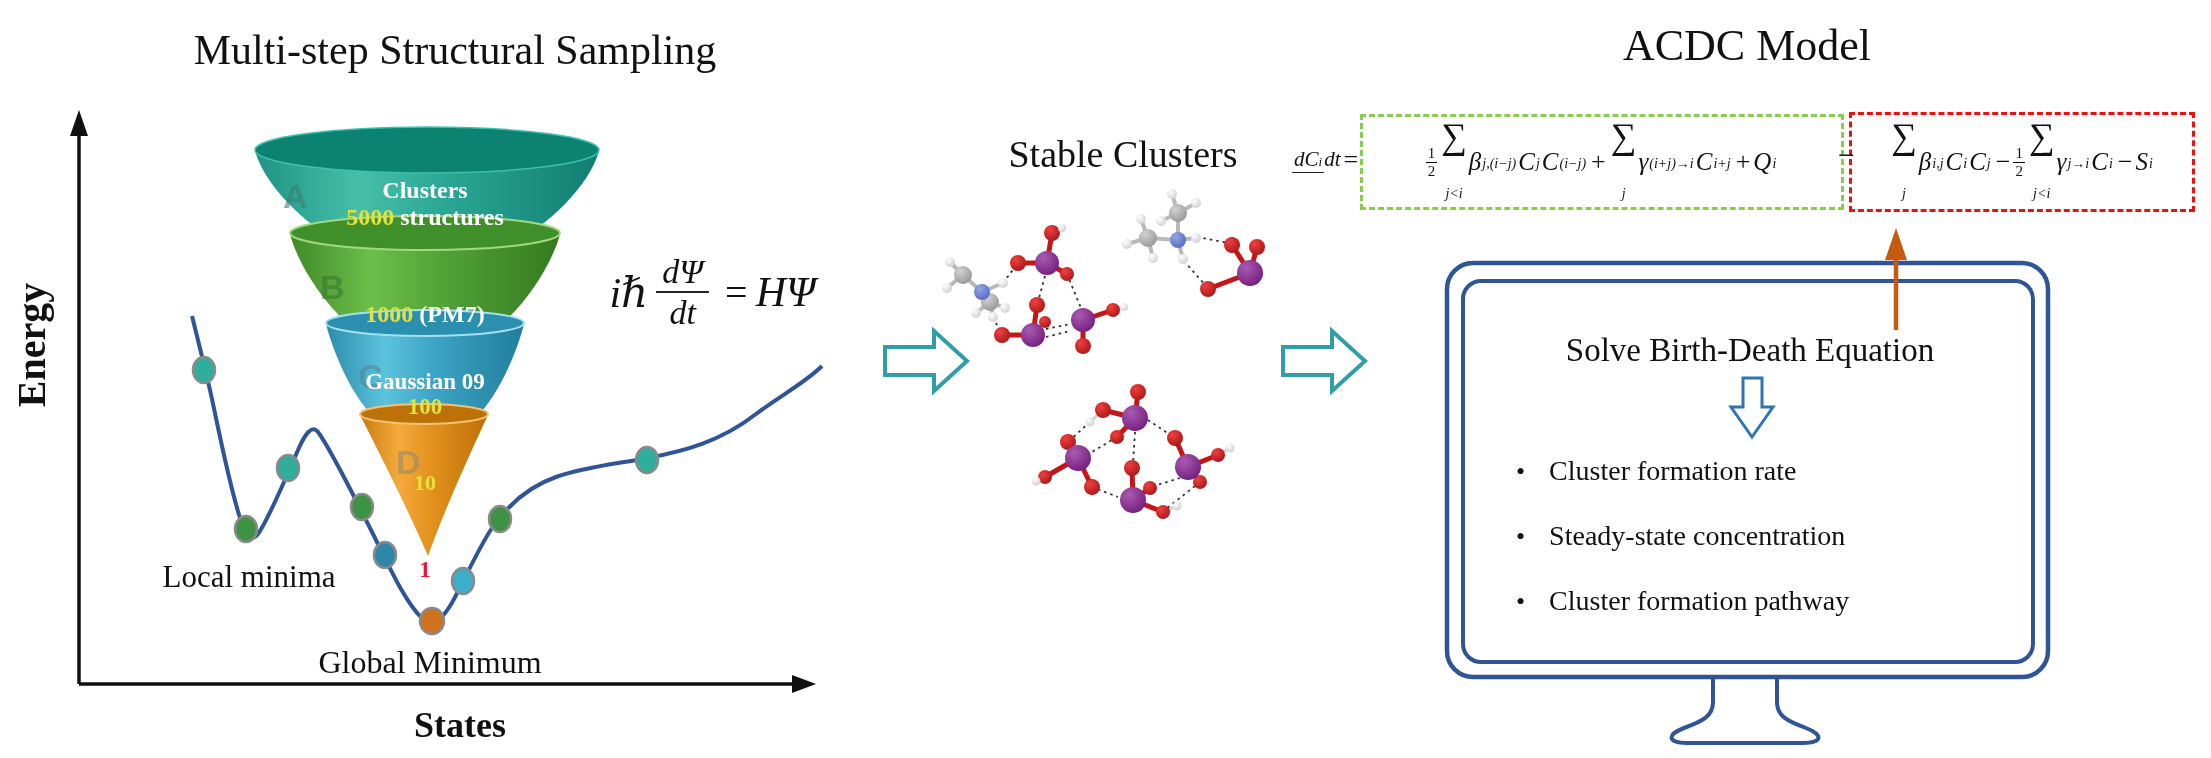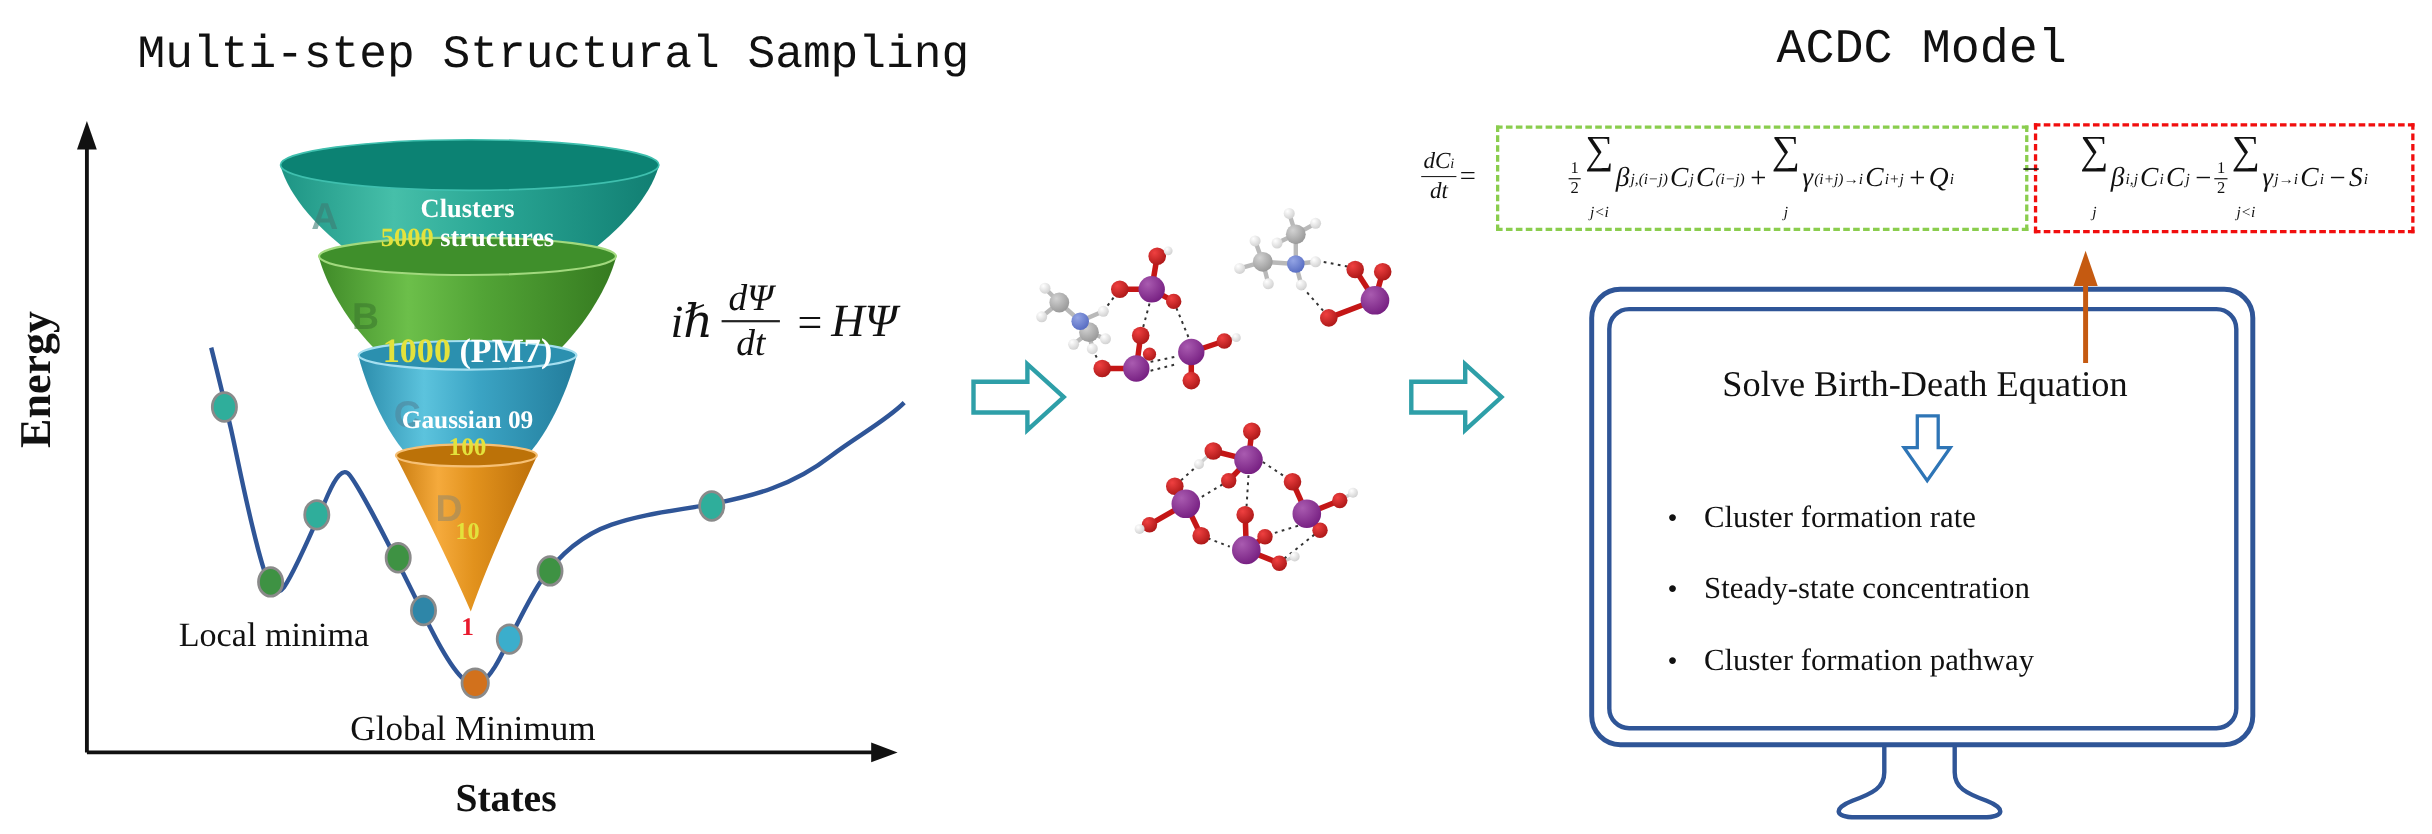--- a/index.html
+++ b/index.html
@@ -1,20 +1,20 @@
 <!DOCTYPE html>
 <html><head>
 <meta charset="utf-8">
 <style>
   html,body{margin:0;padding:0;background:#fff;}
   #stage{position:relative;width:2211px;height:758px;background:#fff;overflow:hidden;
          font-family:"Liberation Serif","DejaVu Serif",serif;color:#111;}
   .abs{position:absolute;}
   .ctr{text-align:center;}
-  .sec-title{font-size:42px;color:#111;white-space:nowrap;font-family:Liberation Mono, monospace;}
+  .sec-title{font-size:42px;color:#111;white-space:nowrap;}
   .gfx{position:absolute;left:0;top:0;}
   
   .funrow{position:absolute;left:275px;width:300px;text-align:center;font-weight:bold;
           color:#fff;white-space:nowrap;}
   .cnt{color:#E3E23C;}
   .tip1{color:#E8192C;font-weight:bold;}
   
   .schrod{display:flex;align-items:center;justify-content:center;font-style:italic;}
   .schrod .pre{font-size:42px;}
   .schrod .frac{display:inline-flex;flex-direction:column;align-items:center;margin:0 8px;}
@@ -325,44 +325,45 @@
 
   <div class="abs ctr" style="left:149px;top:559px;width:200px;font-size:31px;">Local minima</div>
 
   <div class="abs ctr" style="left:360px;top:704px;width:200px;font-size:36px;font-weight:bold;">States</div>
 
   <div class="abs ctr" style="left:310px;top:644px;width:240px;font-size:32px;">Global Minimum</div>
 
   <div class="funrow" style="top:177px;font-size:24px;">Clusters</div>
   <div class="funrow" style="top:204px;font-size:24px;"><span class="cnt">5000</span><span> structures</span></div>
 
-  <div class="funrow" style="top:301px;font-size:31px;"><span class="cnt">1000</span><span> (PM7)</span></div>
+  <div class="funrow" style="top:301px;font-size:24px;"><span class="cnt">1000</span><span> (PM7)</span></div>
 
   <div class="funrow" style="top:369px;font-size:23px;">Gaussian 09</div>
   <div class="funrow cnt" style="top:394px;font-size:23px;">100</div>
 
   <div class="funrow cnt" style="top:470px;font-size:22px;">10</div>
 
   <div class="funrow tip1" style="top:557px;font-size:23px;">1</div>
 
   <div class="abs schrod" style="left:590px;top:232px;width:245px;height:94px;margin-top:13px;">
     <span class="pre">iℏ</span>
     <span class="frac">
       <span class="n">dΨ</span>
       <span class="d">dt</span>
     </span>
     <span class="eqs">=</span>
     <span class="rhs">HΨ</span>
   </div>
 
+  <div class="abs ctr" style="left:923px;top:132px;width:400px;font-size:38px;">Stable Clusters</div>
 
   <div class="abs ctr sec-title" style="left:1497px;top:20px;width:500px;font-size:44px;">ACDC Model</div>
 
   <div class="abs lhs" style="left:1292px;top:118px;height:84px;">
-    <span style="display:inline-flex;flex-direction:column;align-items:center;">
+    <span style="display:inline-flex;flex-direction:row;align-items:center;">
       <span class="fn2"><span>dC</span><span class="sub2">i</span></span>
       <span class="fd2">dt</span>
     </span>
     <span class="mop" style="font-size:26px;">=</span>
   </div>
 
   <div class="abs eqbox dashed-green" style="left:1360px;top:114px;width:478px;height:90px;">
       <span class="mfrac">
         <span class="fn">1</span>
         <span class="fd">2</span>

